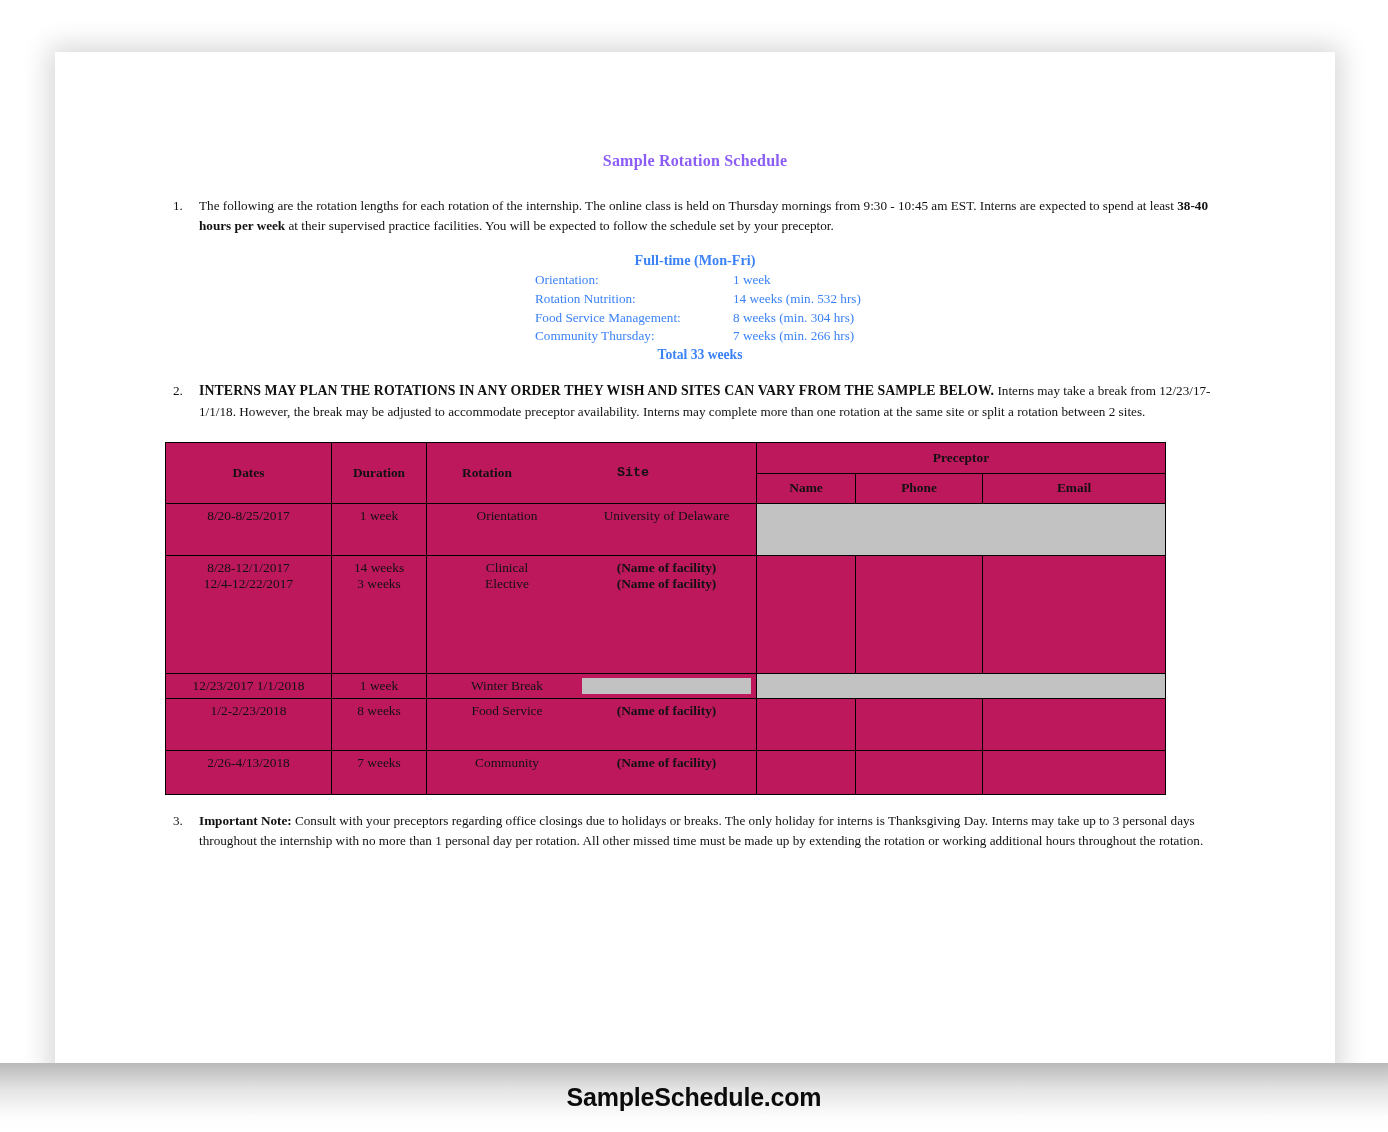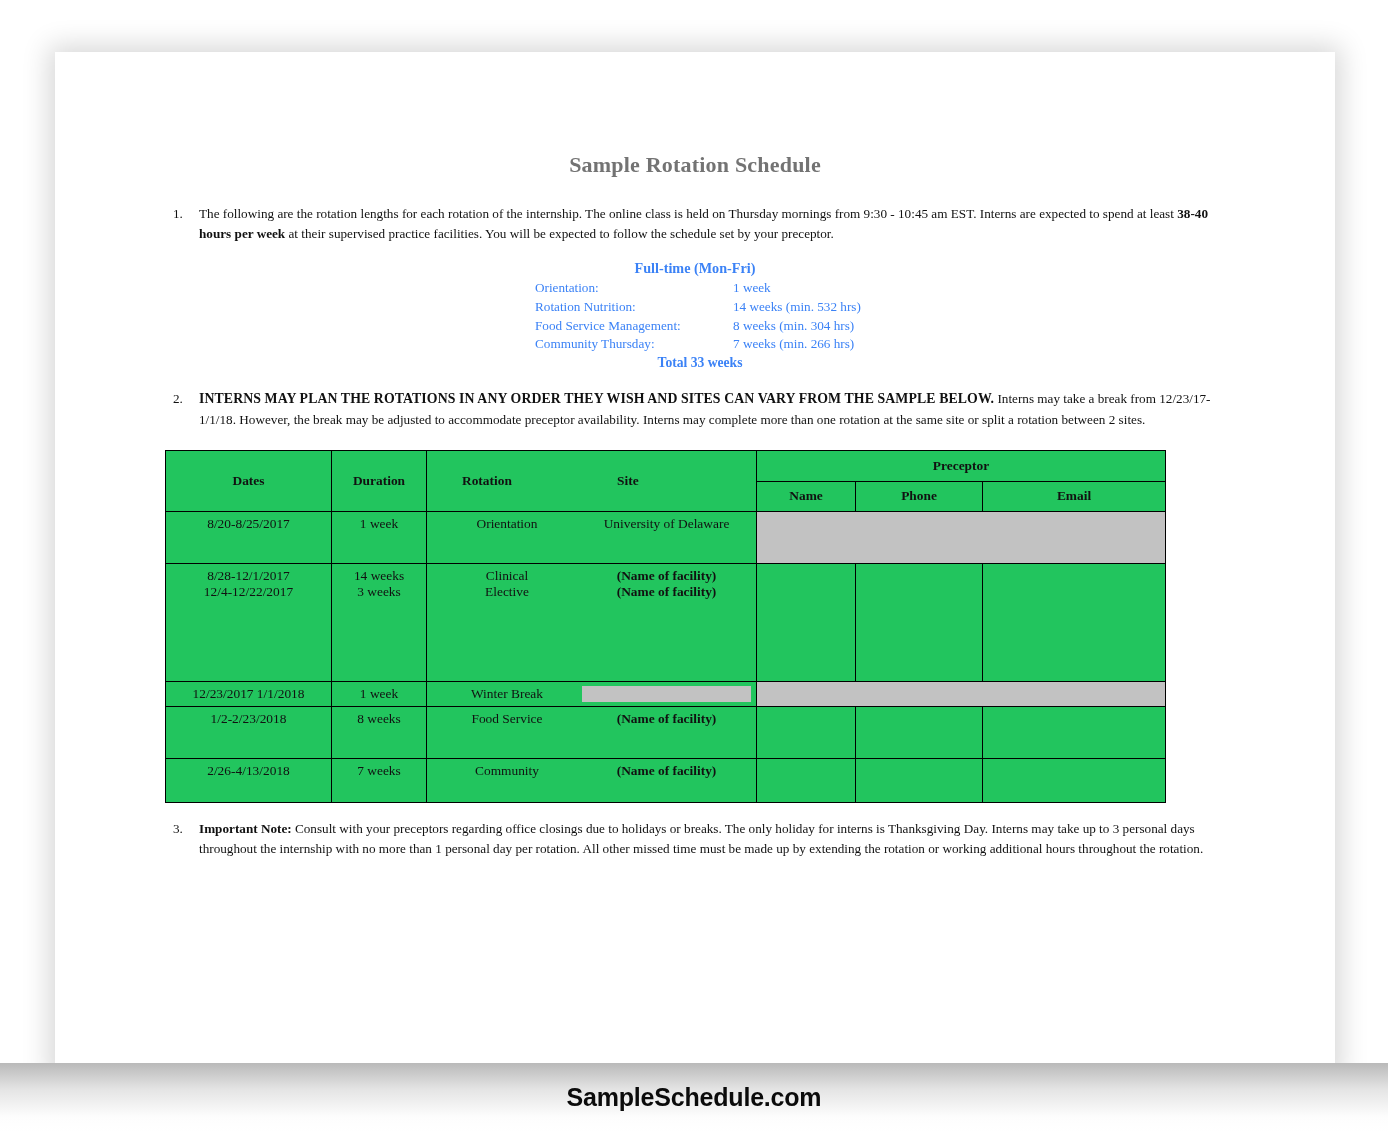--- a/index.html
+++ b/index.html
@@ -29,23 +29,23 @@
   .doc-body {
     position: absolute;
     left: 110px;
     top: 100px;
     width: 1060px;
   }
 
   
   #doc-title {
     text-align: center;
-    color: #737373;
-    font-weight: bold;
-    font-size: 22px;
+    color: #8b5cf6;
+    font-weight: bold;
+    font-size: 16px;
     letter-spacing: .2px;
     margin: 0 0 26px 0;
   }
 
   
   .numbered-item {
     display: flex;
     align-items: flex-start;
     font-size: 13.2px;
     line-height: 1.52;
@@ -101,42 +101,42 @@
     table-layout: fixed;
     font-size: 13.4px;
     color: #111;
   }
   #rotation-table td, #rotation-table th {
     border: 1.4px solid #000;
     padding: 4px 5px;
     vertical-align: top;
     font-weight: normal;
     text-align: center;
-    background: #22c55e;
+    background: #be185d;
   }
   #rotation-table th {
     font-weight: bold;
     vertical-align: middle;
   }
   .col-dates   { width: 166px; }
   .col-dur     { width: 95px; }
   .col-rotsite { width: 330px; }
   .col-name    { width: 99px; }
   .col-phone   { width: 127px; }
   .col-email   { width: 183px; }
 
   .th-tall { height: 52px; }
   .hdr-inner {
     display: flex;
     align-items: flex-start;
     justify-content: flex-start;
     gap: 25px;
   }
   .hdr-rotation { padding-left: 30px; width: 130px; text-align: left; }
-  .hdr-site { text-align: center; }
+  .hdr-site { text-align: center; font-family: Liberation Mono, monospace; }
 
   .rot-site-cell {
     display: flex;
     align-items: flex-start;
   }
   .rot-part {
     width: 150px;
     flex: 0 0 150px;
     text-align: center;
   }

